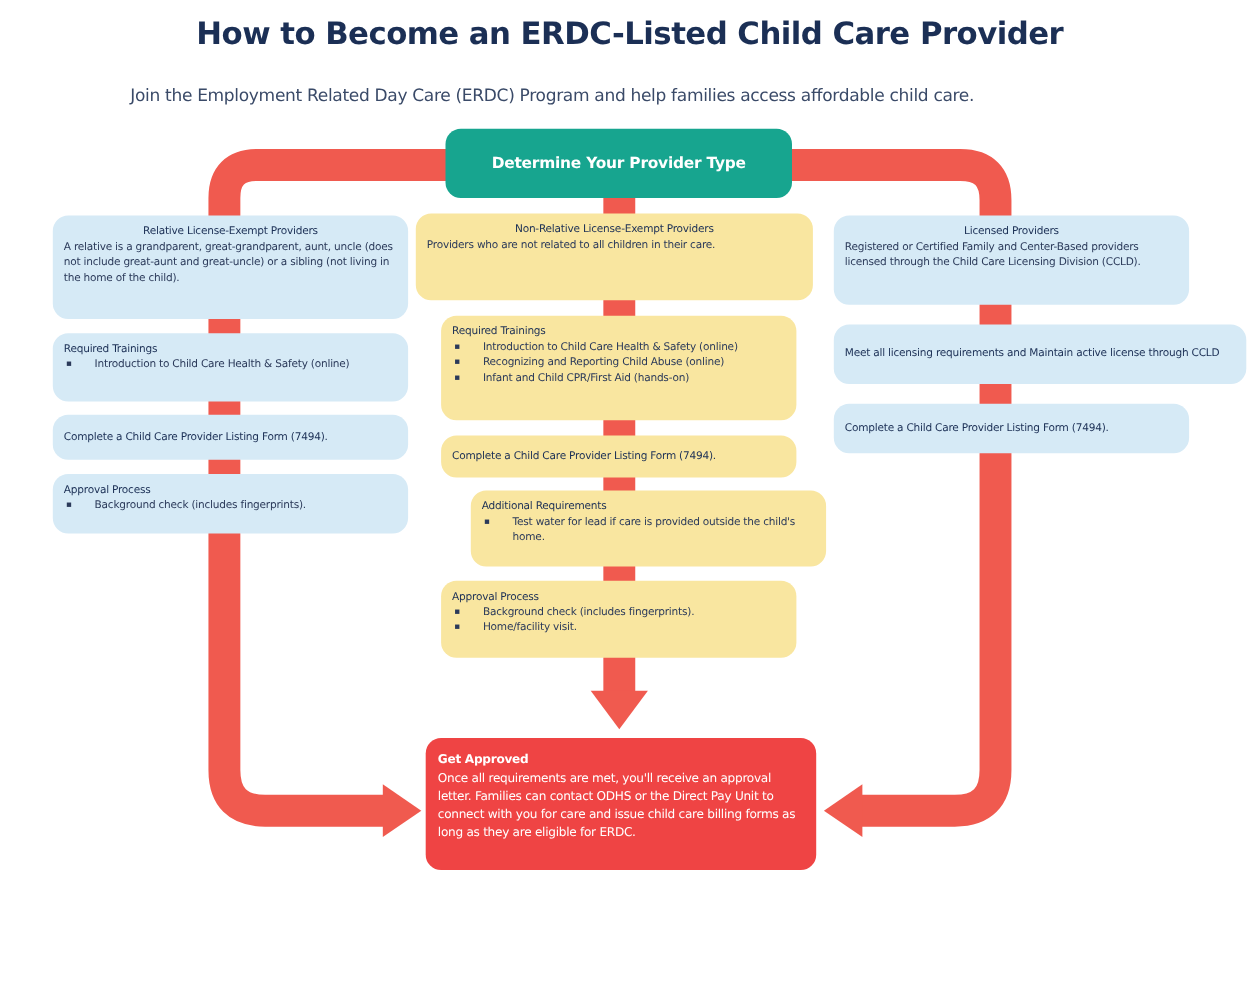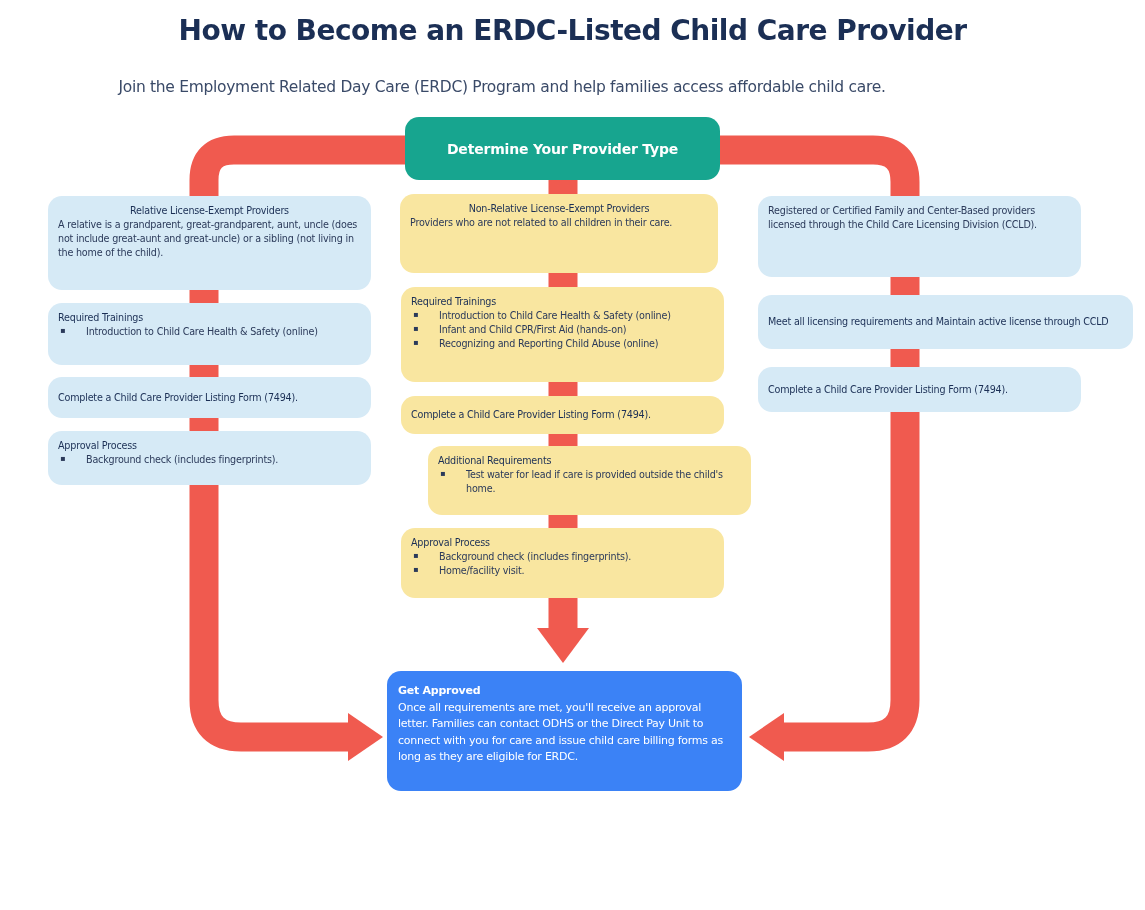--- a/index.html
+++ b/index.html
@@ -16,21 +16,21 @@
   .yellow { background:#f9e6a0; }
   .bh { font-weight:normal; color:#1b2f55; }
   .center { text-align:center; }
   ul { margin:0; padding:0; list-style:none; }
   li { position:relative; padding-left:28px; }
   li::before { content:"\25AA"; position:absolute; left:2px; top:0; font-size:8px; }
   .ptype { position:absolute; left:405px; top:117px; width:315px; height:63px;
            border-radius:14px; background:#17a58f; color:#fff; font-weight:bold;
            font-size:14px; display:flex; align-items:center; justify-content:center; letter-spacing:-0.2px; }
   .approved { position:absolute; left:387px; top:671px; width:355px; height:120px;
-              border-radius:14px; background:#3b82f6; color:#ffffff; box-sizing:border-box;
+              border-radius:14px; background:#ef4444; color:#ffffff; box-sizing:border-box;
               padding:12px 11px; font-size:11px; line-height:1.5; letter-spacing:-0.25px; }
   .approved .ah { font-weight:bold; }
 </style>
 </head>
 <body>
 
 <div class="title">How to Become an ERDC-Listed Child Care Provider</div>
 <div class="subtitle">Join the Employment Related Day Care (ERDC) Program and help families access affordable child care.</div>
 
 <svg class="paths" width="1145" height="910">
@@ -62,50 +62,51 @@
 <div class="box blue" style="left:48px; top:377px; width:323px; height:41px; display:flex; align-items:center;">
   <div class="bh">Complete a Child Care Provider Listing Form (7494).</div>
 </div>
 <div class="box blue" style="left:48px; top:431px; width:323px; height:54px;">
   <div class="bh">Approval Process</div>
   <ul>
       <li>Background check (includes fingerprints).</li>
     </ul>
 </div>
 
-<div class="box yellow" style="left:400px; top:194px; width:318px; height:79px;">
+<div class="box yellow" style="left:378px; top:194px; width:361px; height:79px;">
   <div class="bh center">Non-Relative License-Exempt Providers</div>
   <div>Providers who are not related to all children in their care.</div>
 </div>
 <div class="box yellow" style="left:401px; top:287px; width:323px; height:95px;">
   <div class="bh">Required Trainings</div>
   <ul>
     <li>Introduction to Child Care Health &amp; Safety (online)</li>
+    <li>Recognizing and Reporting Child Abuse (online)</li>
     <li>Infant and Child CPR/First Aid (hands-on)</li>
-    <li>Recognizing and Reporting Child Abuse (online)</li>
   </ul>
 </div>
 <div class="box yellow" style="left:401px; top:396px; width:323px; height:38px; display:flex; align-items:center;">
   <div class="bh">Complete a Child Care Provider Listing Form (7494).</div>
 </div>
 <div class="box yellow" style="left:415px; top:446px; width:323px; height:69px;margin-left:13px;">
   <div class="bh">Additional Requirements</div>
   <ul>
       <li>Test water for lead if care is provided outside the child's home.</li>
     </ul>
 </div>
 <div class="box yellow" style="left:401px; top:528px; width:323px; height:70px;">
   <div class="bh">Approval Process</div>
   <ul>
     <li>Background check (includes fingerprints).</li>
     <li>Home/facility visit.</li>
   </ul>
 </div>
 
 <div class="box blue" style="left:758px; top:196px; width:323px; height:81px;">
+  <div class="bh center">Licensed Providers</div>
   <div>Registered or Certified Family and Center-Based providers licensed through the Child Care Licensing Division (CCLD).</div>
 </div>
 <div class="box blue" style="left:758px; top:295px; width:375px; height:54px; display:flex; align-items:center;">
   <div class="bh">Meet all licensing requirements and Maintain active license through CCLD</div>
 </div>
 <div class="box blue" style="left:758px; top:367px; width:323px; height:45px; display:flex; align-items:center;">
   <div class="bh">Complete a Child Care Provider Listing Form (7494).</div>
 </div>
 
 <div class="approved">

